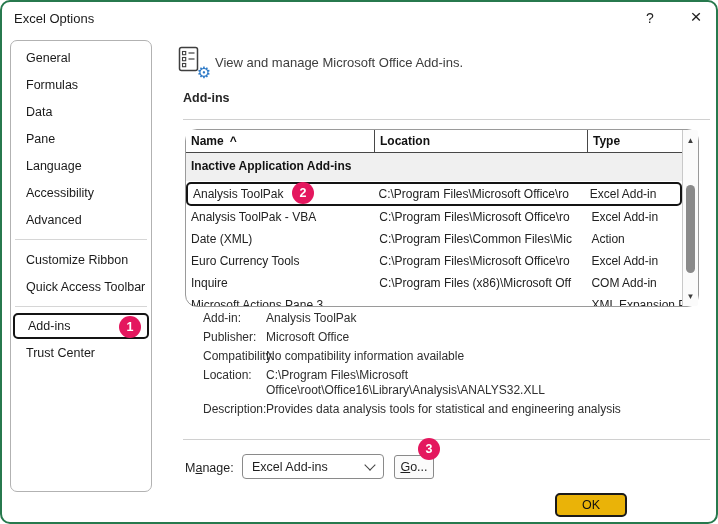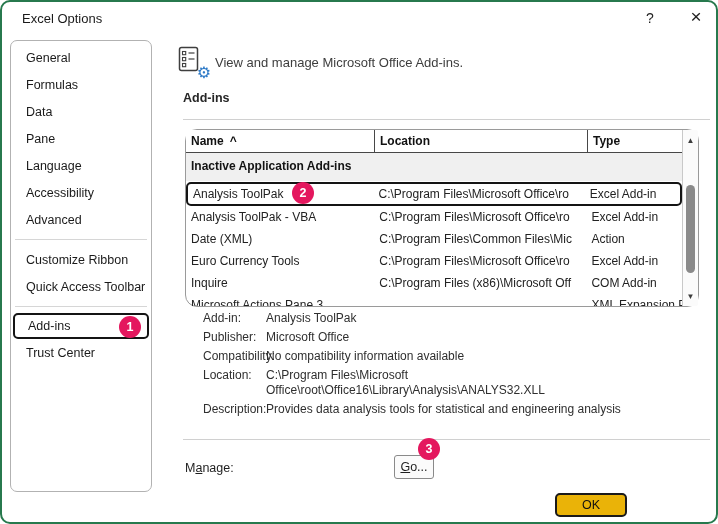--- a/index.html
+++ b/index.html
@@ -4,21 +4,21 @@
 <style>
   html,body{margin:0;padding:0;}
   body{
     width:718px;height:524px;position:relative;background:#ffffff;
     font-family:"Liberation Sans", sans-serif;color:#1f1f1f;
     -webkit-font-smoothing:antialiased;overflow:hidden;
   }
   .dialog{position:absolute;inset:0;border:2px solid #27794d;border-radius:10px;background:#fff;box-sizing:border-box;}
 
   
-  .title{position:absolute;left:20px;top:9px;font-size:13px;color:#1a1a1a;}
+  .title{position:absolute;left:12px;top:9px;font-size:13px;color:#1a1a1a;}
   .help-btn{position:absolute;left:636px;top:4px;width:24px;height:24px;font-size:14px;color:#222;
     display:flex;align-items:center;justify-content:center;cursor:default;}
   .close-btn{position:absolute;left:680px;top:2px;width:28px;height:26px;font-size:19px;color:#222;
     display:flex;align-items:center;justify-content:center;cursor:default;}
 
   
   .sidebar{position:absolute;left:8px;top:38px;width:142px;height:452px;border:1px solid #b2b2b2;
     border-radius:7px;box-sizing:border-box;background:#fff;padding-top:3px;}
   .side-item{position:relative;height:27px;display:flex;align-items:center;padding-left:15px;
     font-size:12.5px;color:#1a1a1a;box-sizing:border-box;}
@@ -246,20 +246,24 @@
     </div>
     <div class="d-row">
       <div class="d-label">Description:</div>
       <div class="d-value">Provides data analysis tools for statistical and engineering analysis</div>
     </div>
   </div>
 
   <div class="divider div-manage"></div>
 
   <div class="manage-label"><span>M</span><span class="accel">a</span><span>nage:</span></div>
+  <div class="dropdown">
+    <span class="dd-text">Excel Add-ins</span>
+    <span class="chev"></span>
+  </div>
   <div class="go-btn">
       <span class="accel">G</span>
       <span>o...</span>
     </div>
   <div class="badge" style="left:416px;top:436px;">3</div>
 
   <div class="ok-btn">OK</div>
 
 </div>
 

